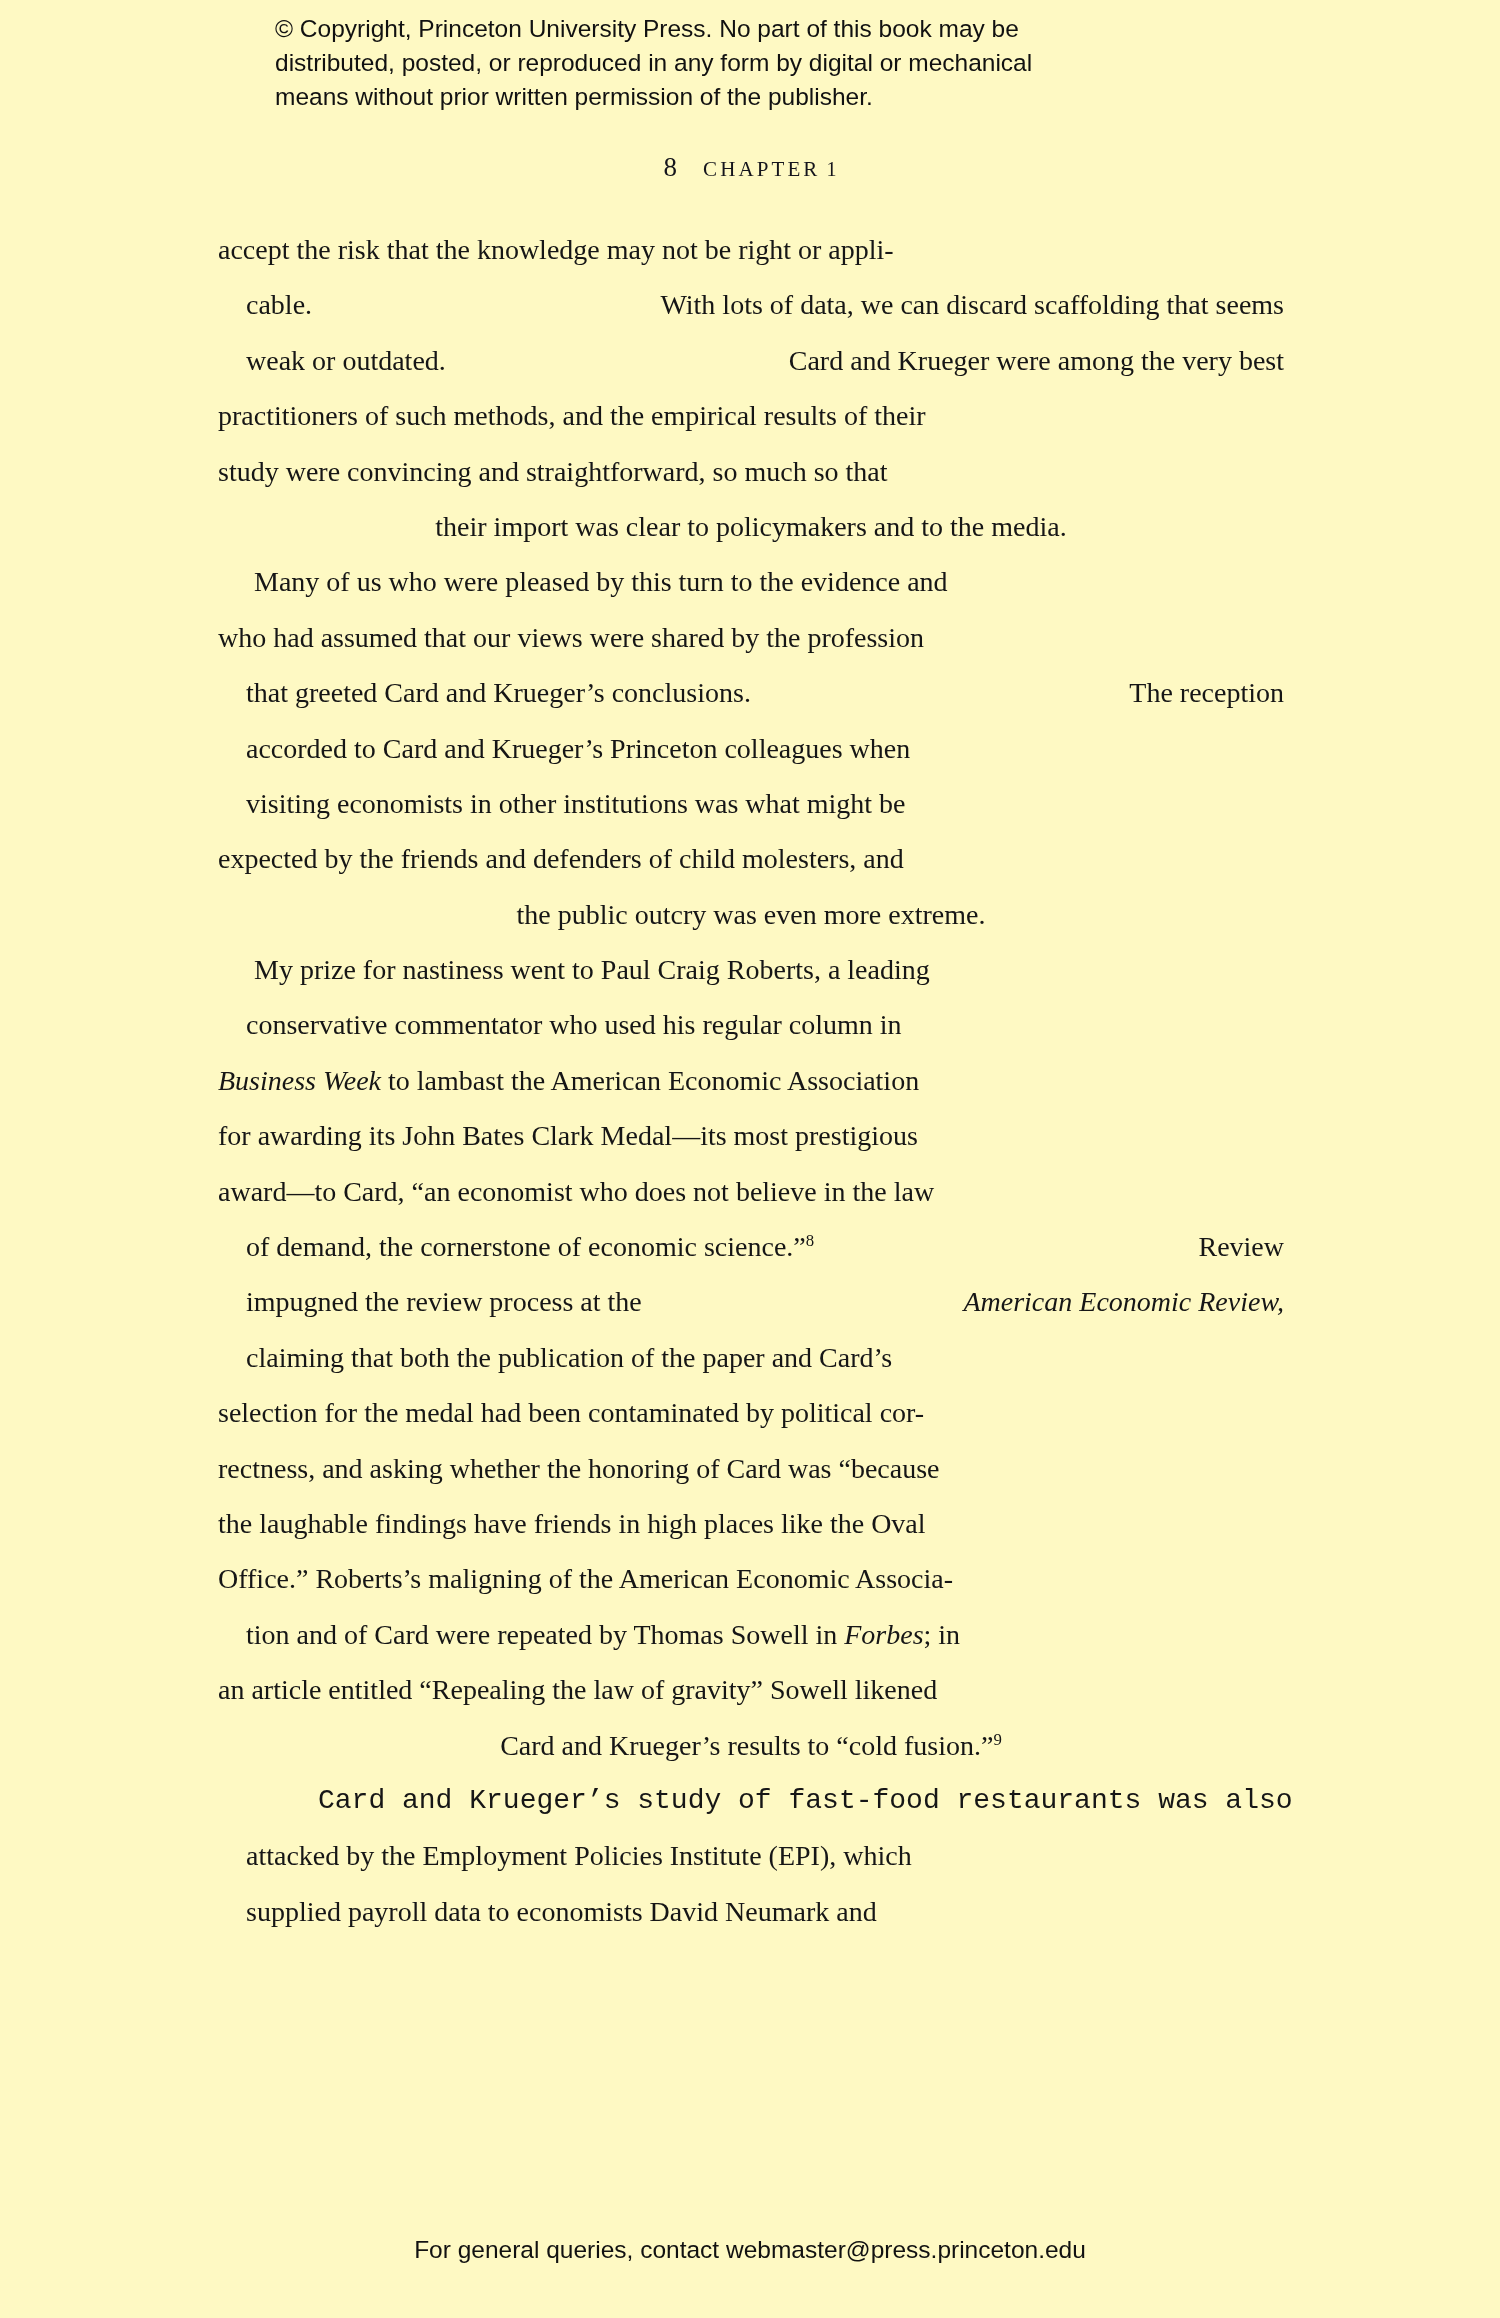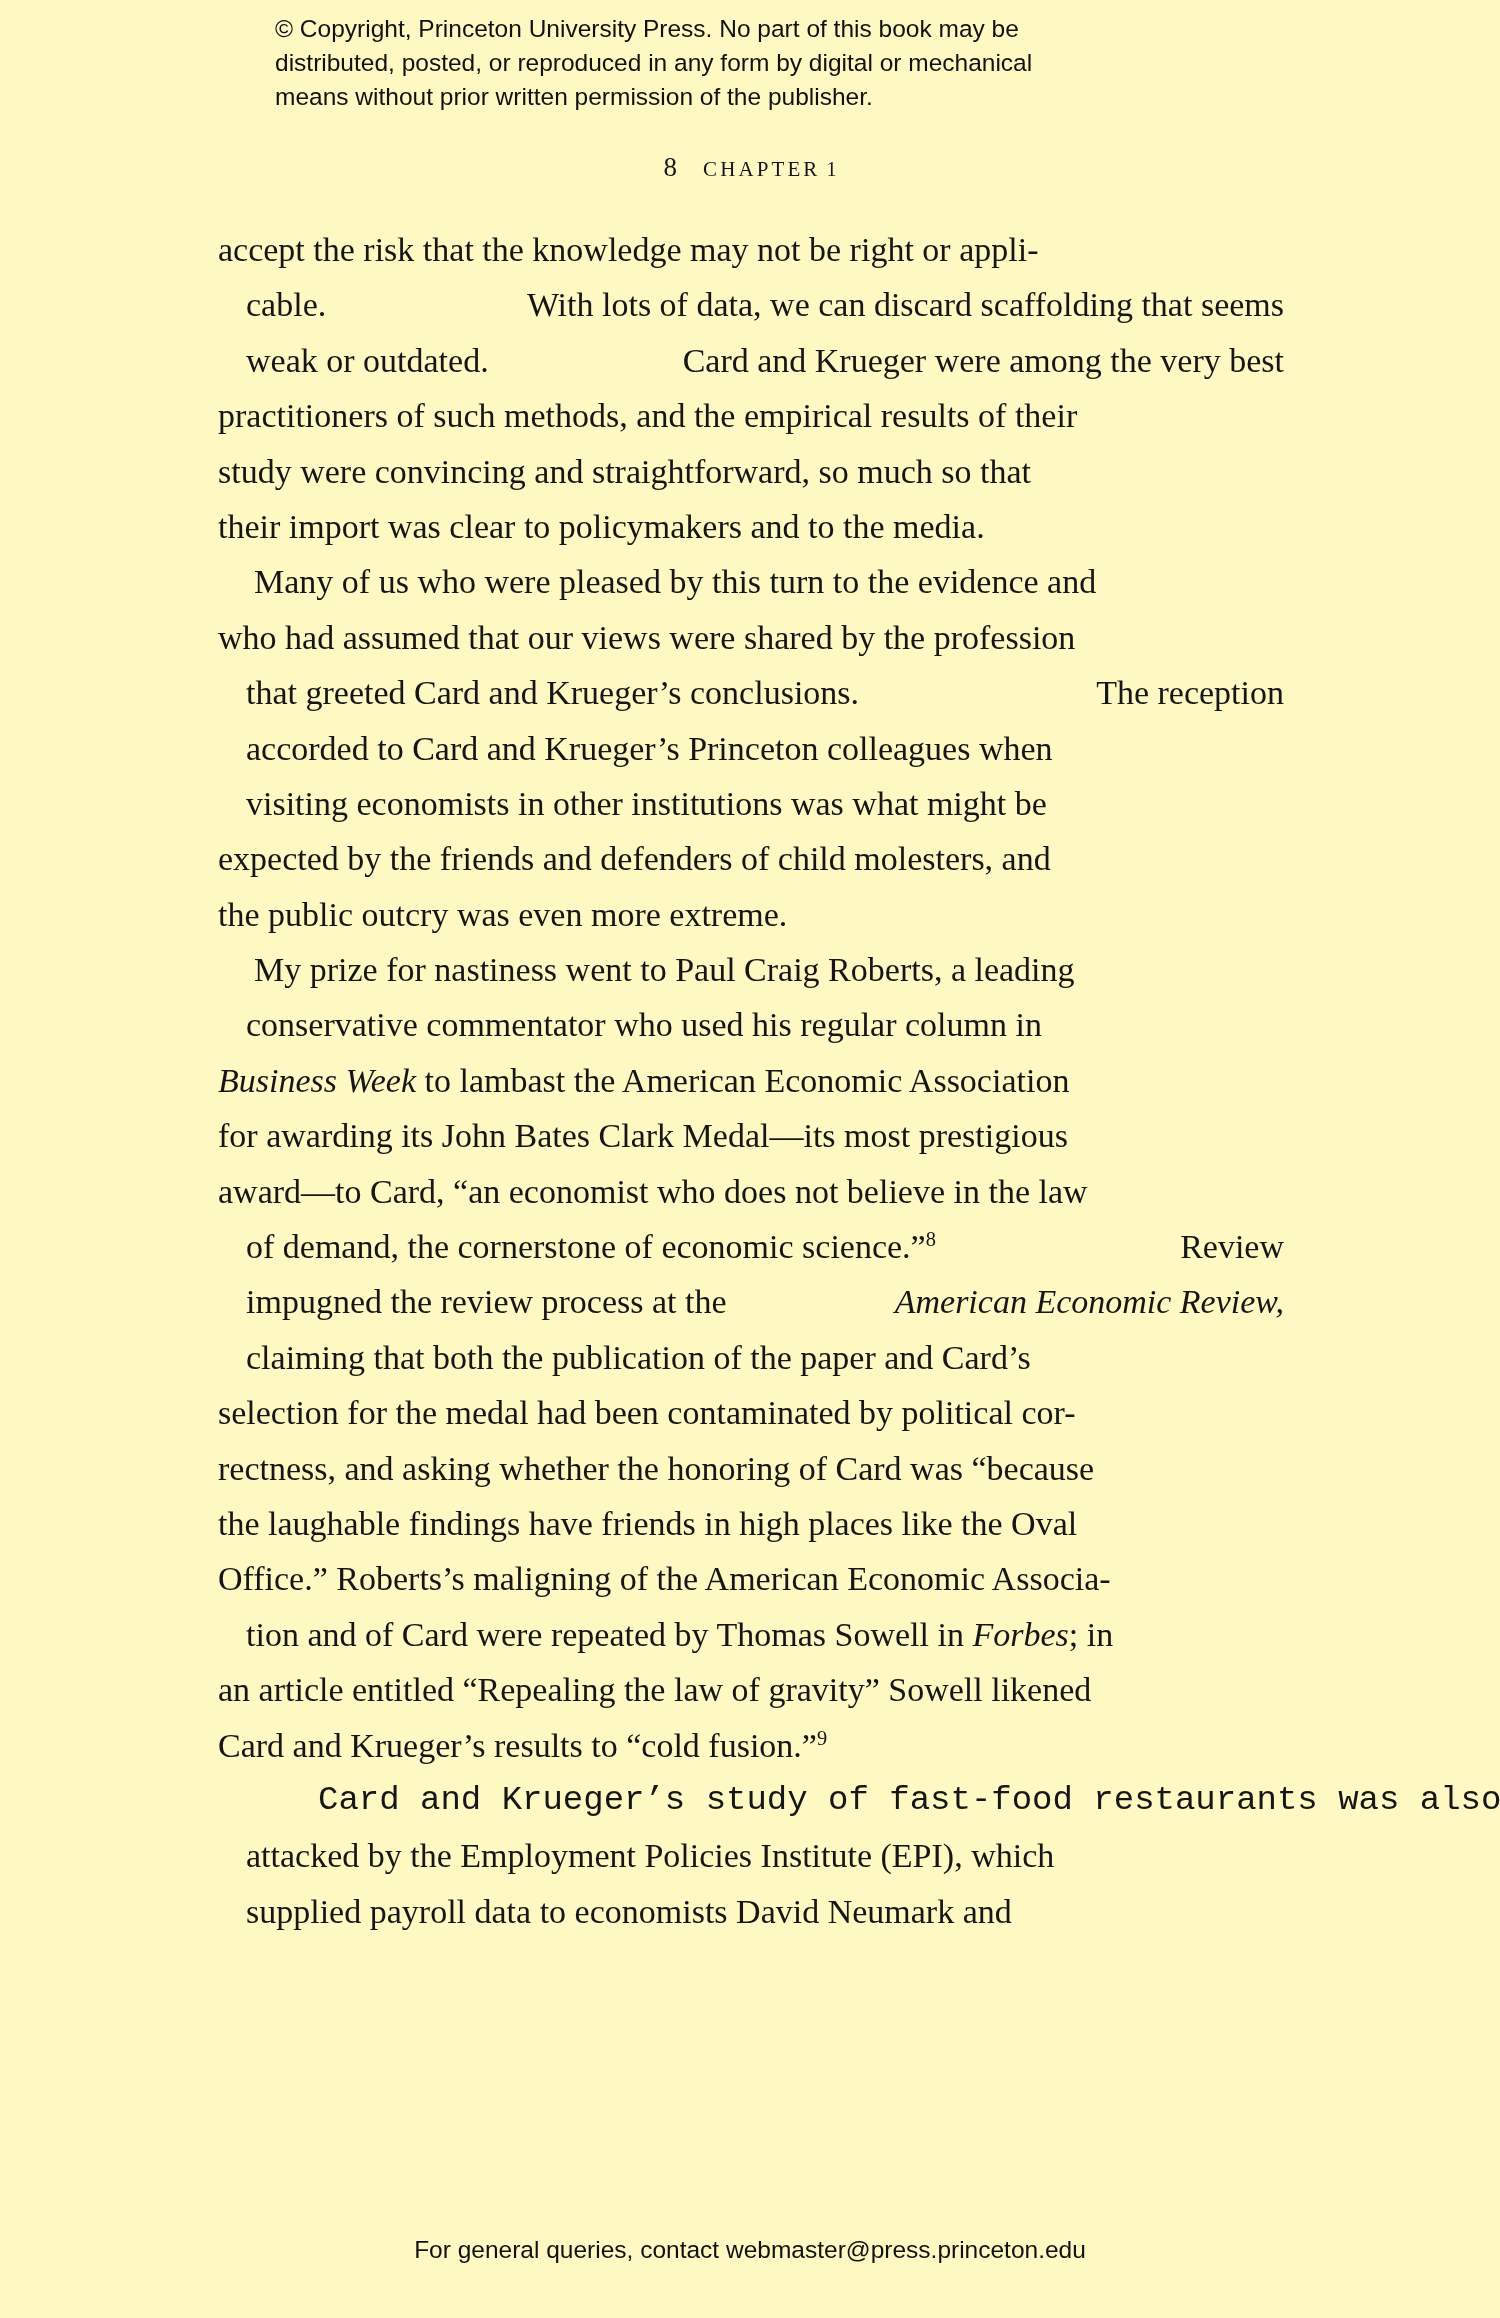--- a/index.html
+++ b/index.html
@@ -63,34 +63,34 @@
   .body {
     position: absolute;
     left: 218px;
     top: 222px;
     width: 1066px;
   }
   .ln {
     display: block;
     height: 55.4px;
     line-height: 55.4px;
-    font-size: 34px;
+    font-size: 28px;
     color: #161616;
     white-space: nowrap;
     letter-spacing: 0;
   }
   
   .j {
     display: flex;
     justify-content: space-between;
     width: 1066px;
   }
   .j > span { white-space: pre; margin-left: 28px; }
   
-  .last { display: block; }
+  .last { display: block; text-align: center; }
   
   .ind { padding-left: 36px; }
   .ind.j { width: 1030px; margin-left: 36px; font-family: Liberation Mono, monospace; }
 
   i, .it { font-style: italic; }
   sup {
     font-size: 0.60em;
     vertical-align: super;
     line-height: 0;
   }

